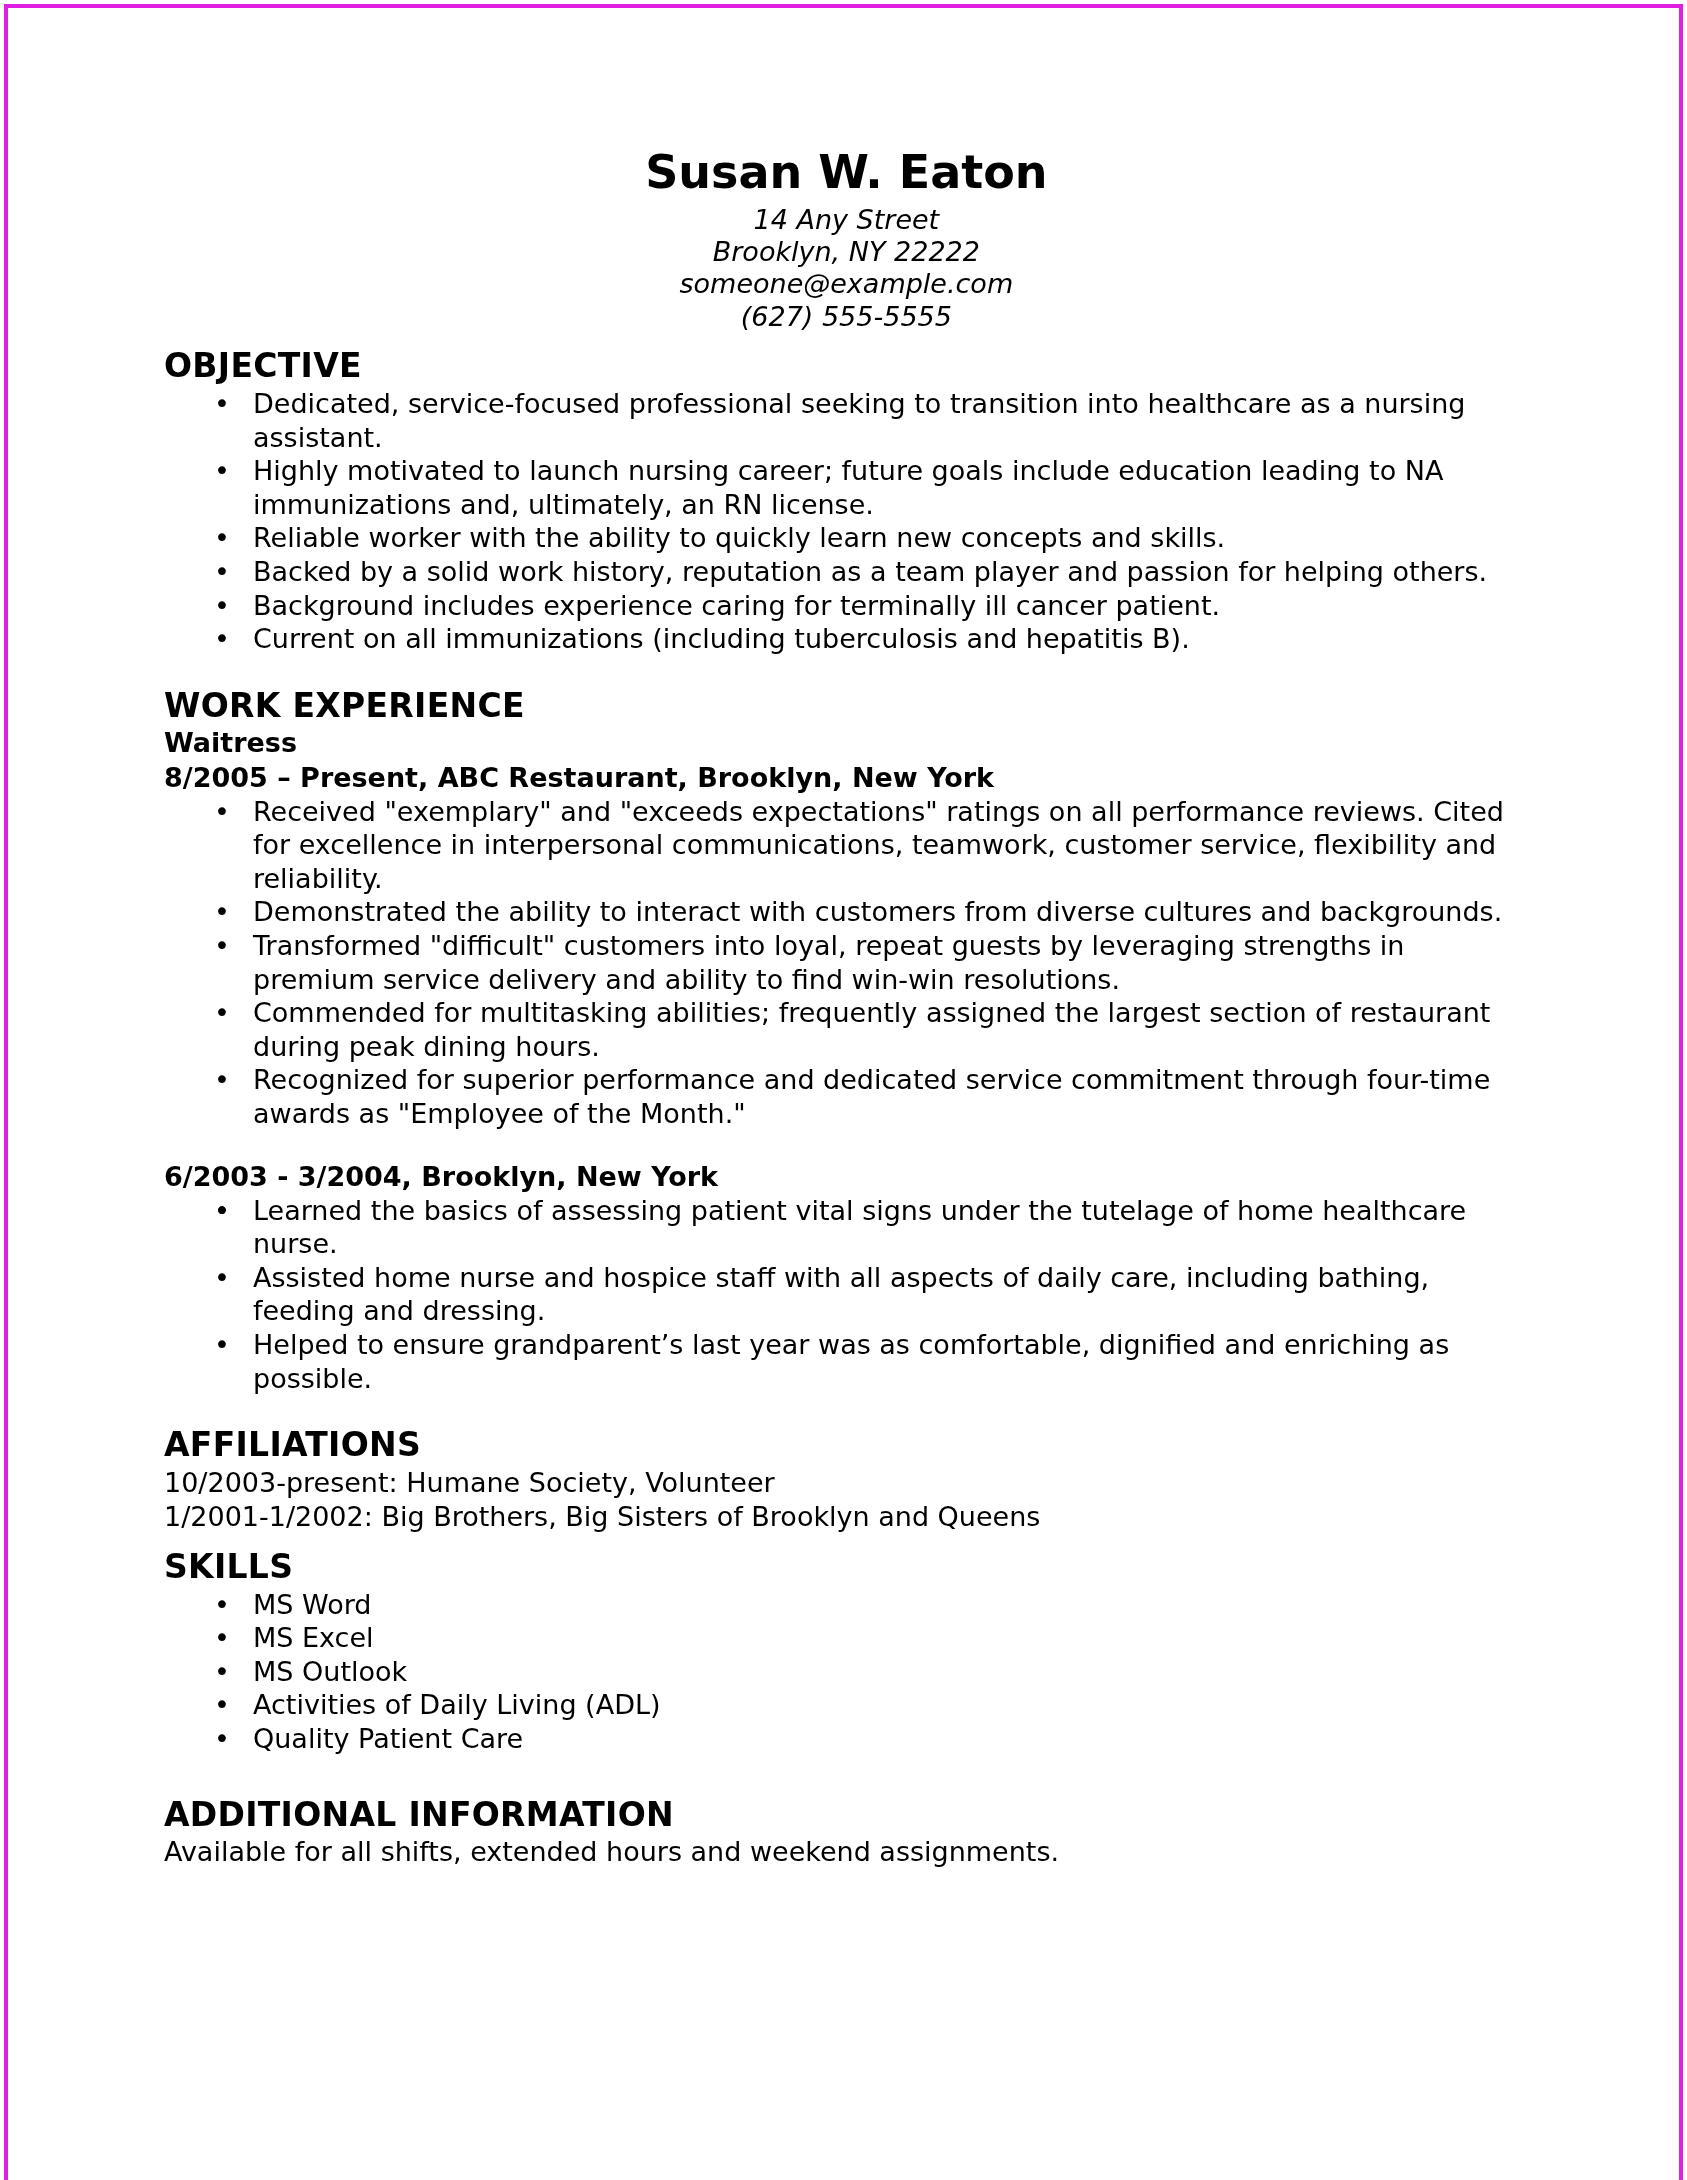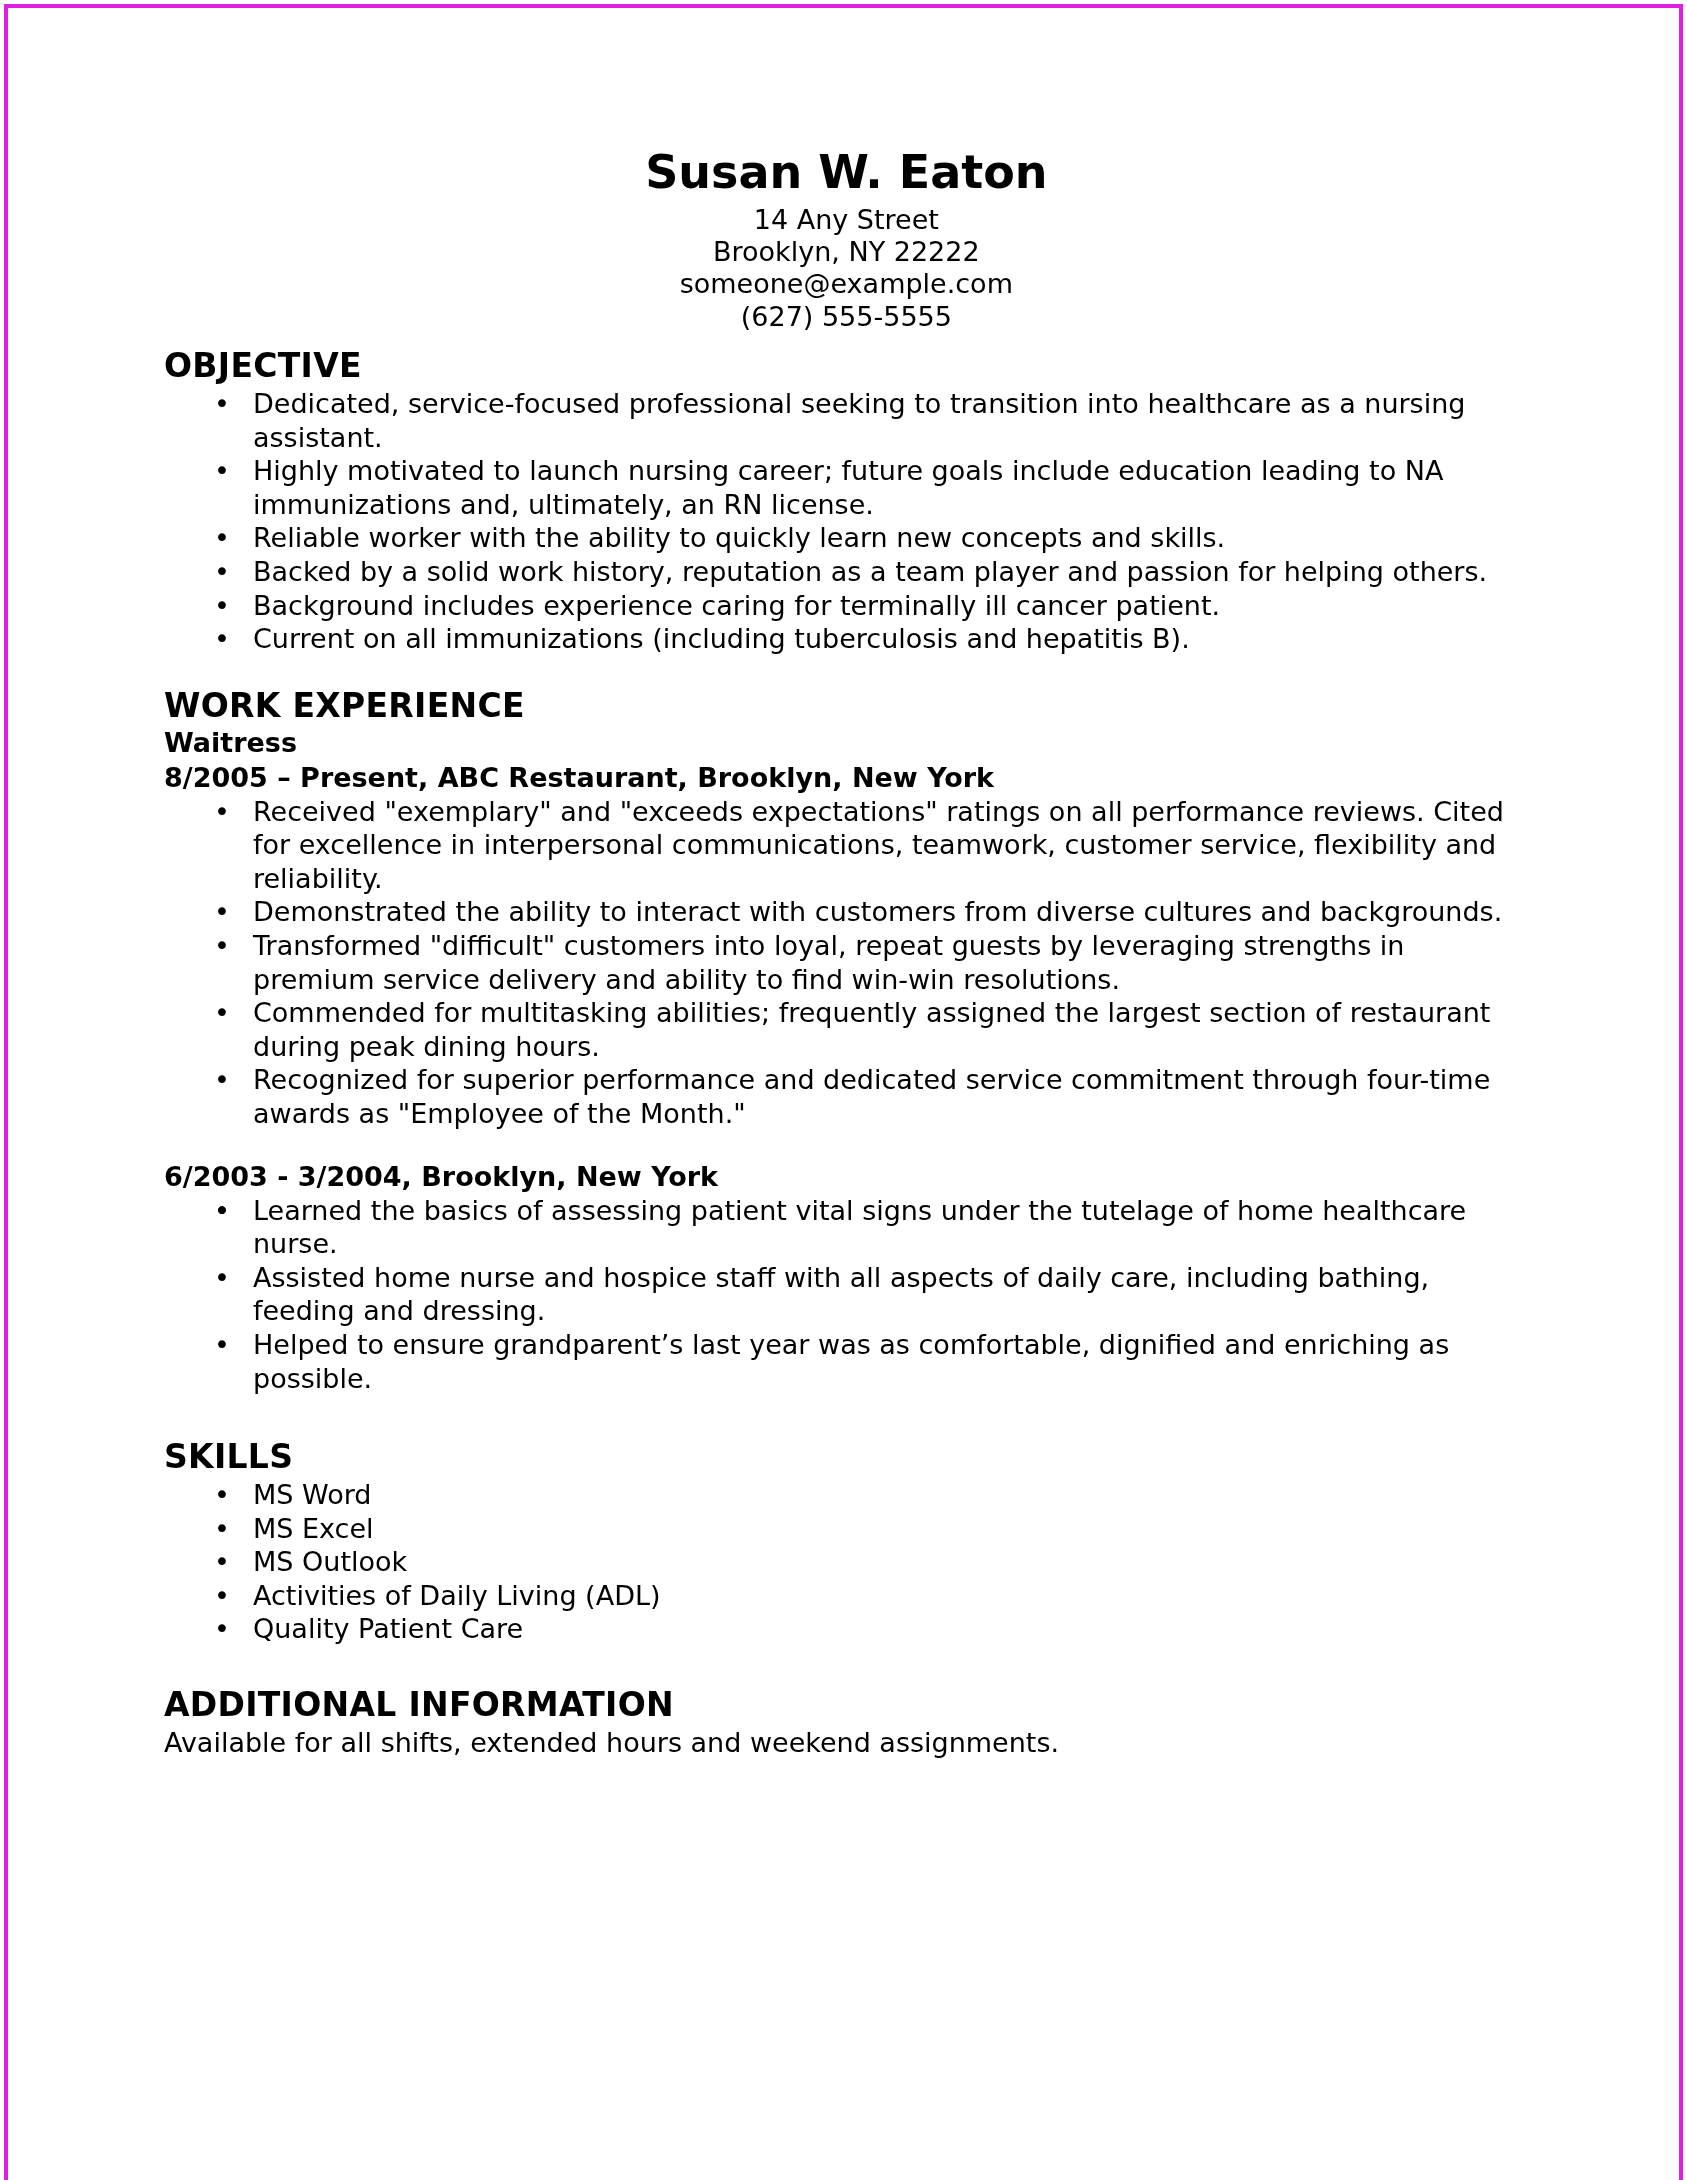--- a/index.html
+++ b/index.html
@@ -56,20 +56,21 @@
     color: #000000;
     margin: 0 0 5.2px 0;
     padding-left: 8.7px;
   }
   .contact-line {
     text-align: center;
     font-size: 27px;
     line-height: 1.20;
     color: #000000;
     padding-left: 8.7px;
+    font-style: italic;
   }
 
   
   .section {
     margin-top: 0;
   }
   .section-heading {
     font-size: 33px;
     font-weight: bold;
     line-height: 1.26;
@@ -167,20 +168,25 @@
               <li><span class="dot">•</span></li>
               <li><span class="dot">•</span><span>Learned the basics of assessing patient vital signs under the tutelage of home healthcare nurse.</span></li>
               <li><span class="dot">•</span><span>Assisted home nurse and hospice staff with all aspects of daily care, including bathing, feeding and dressing.</span></li>
               <li><span class="dot">•</span><span>Helped to ensure grandparent’s last year was as comfortable, dignified and enriching as possible.</span></li>
             </ul>
         </div>
       </div>
 
       <div class="gap-md"></div>
 
+      <div class="section">
+        <div class="section-heading">AFFILIATIONS</div>
+        <div class="plain-line">10/2003-present: Humane Society, Volunteer</div>
+        <div class="plain-line">1/2001-1/2002: Big Brothers, Big Sisters of Brooklyn and Queens</div>
+      </div>
 
       <div class="gap-sm"></div>
 
       <div class="section">
         <div class="section-heading">SKILLS</div>
         <ul class="bullets">
             <li><span class="dot">•</span><span>MS Word</span></li>
             <li><span class="dot">•</span><span>MS Excel</span></li>
             <li><span class="dot">•</span><span>MS Outlook</span></li>
             <li><span class="dot">•</span><span>Activities of Daily Living (ADL)</span></li>

